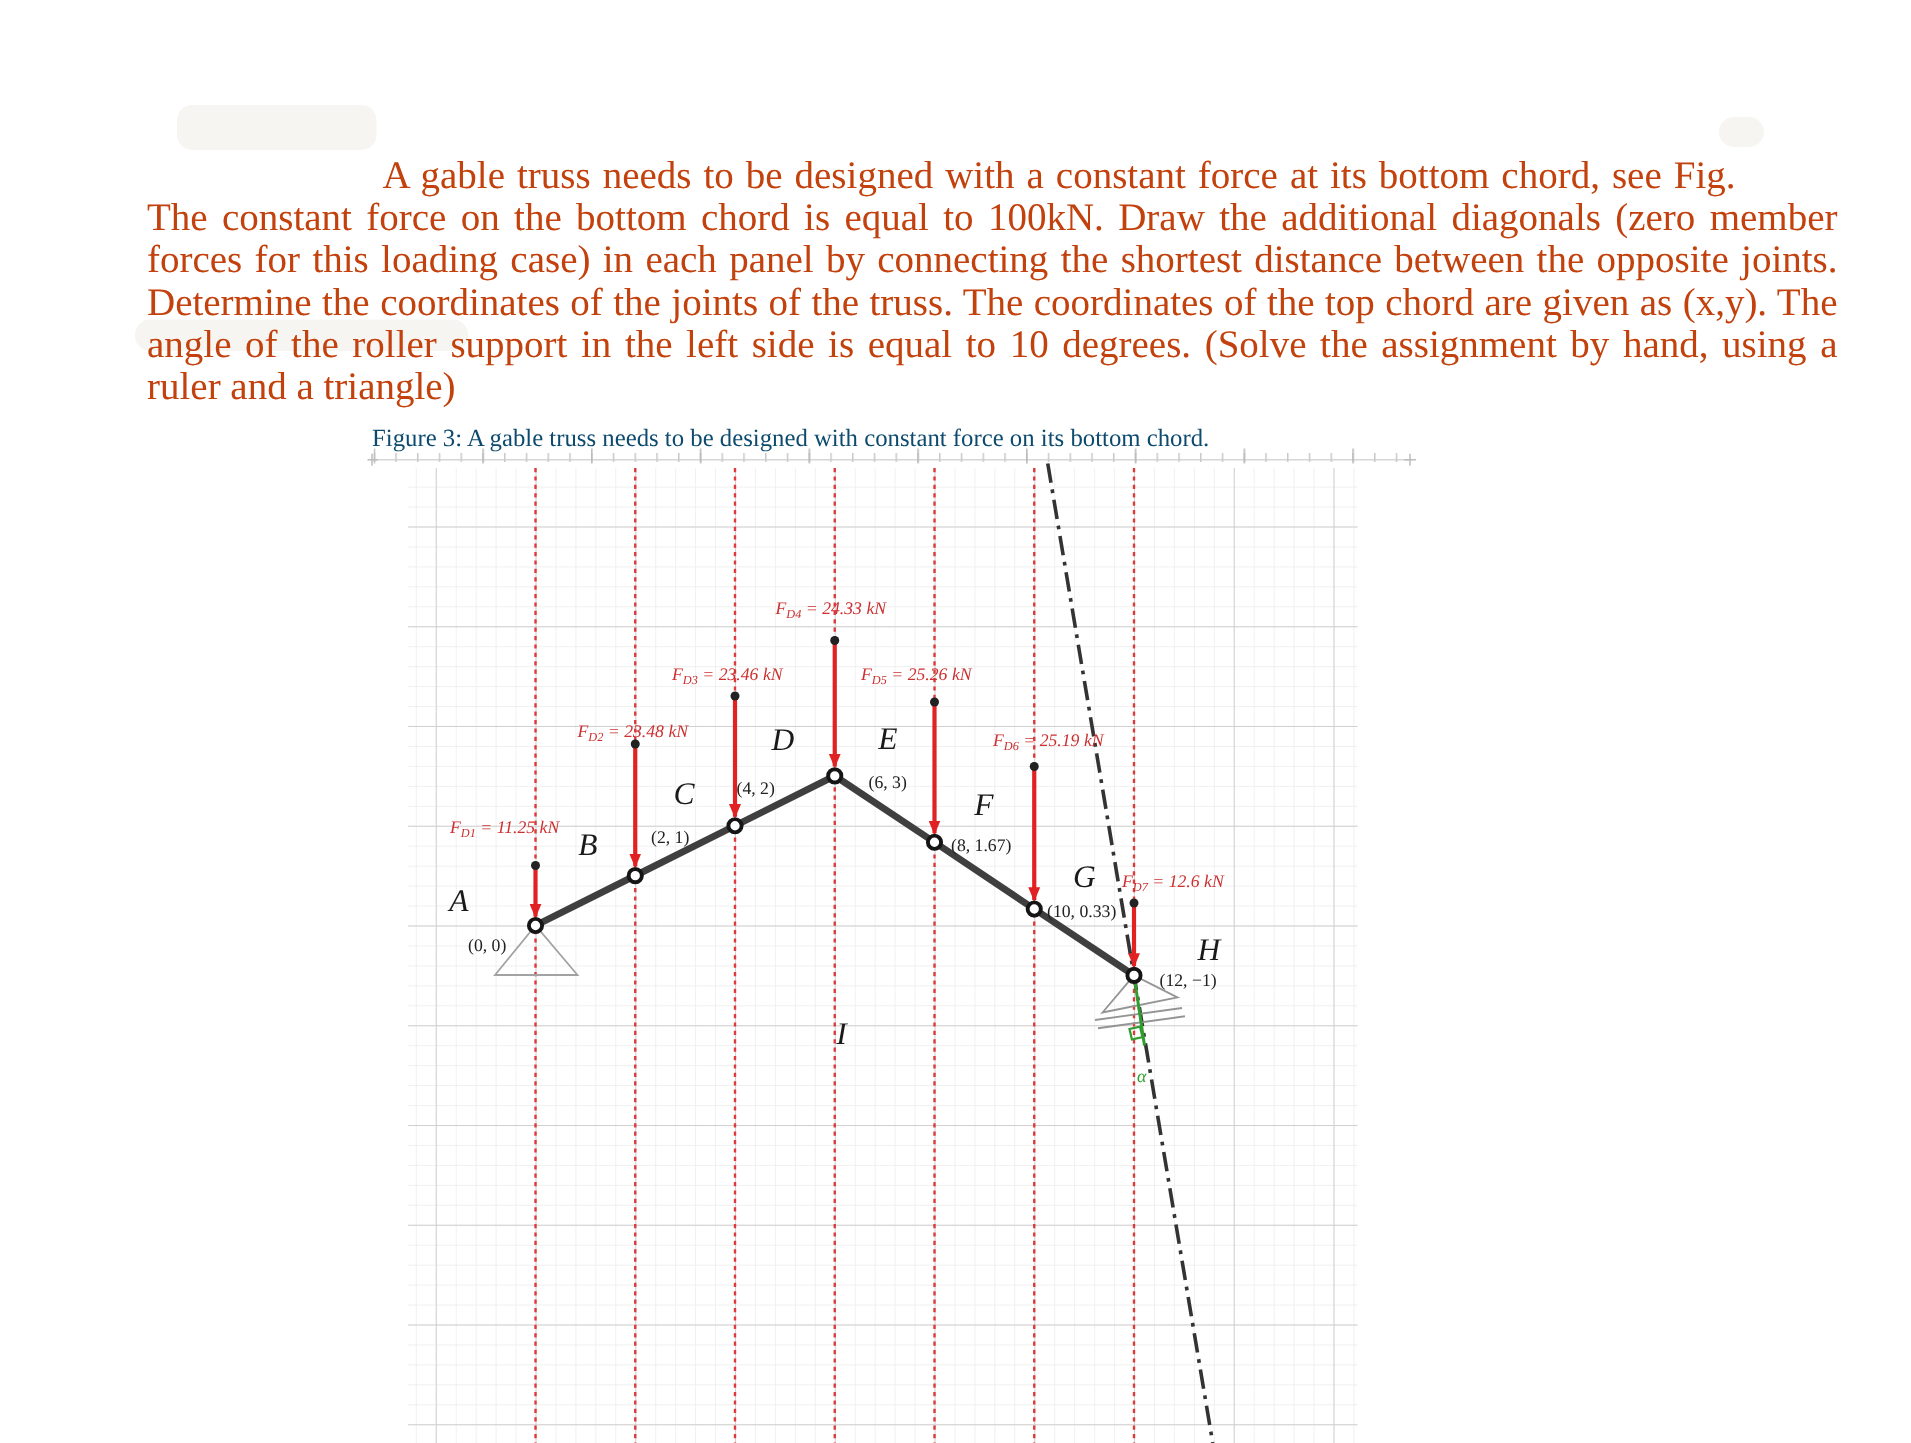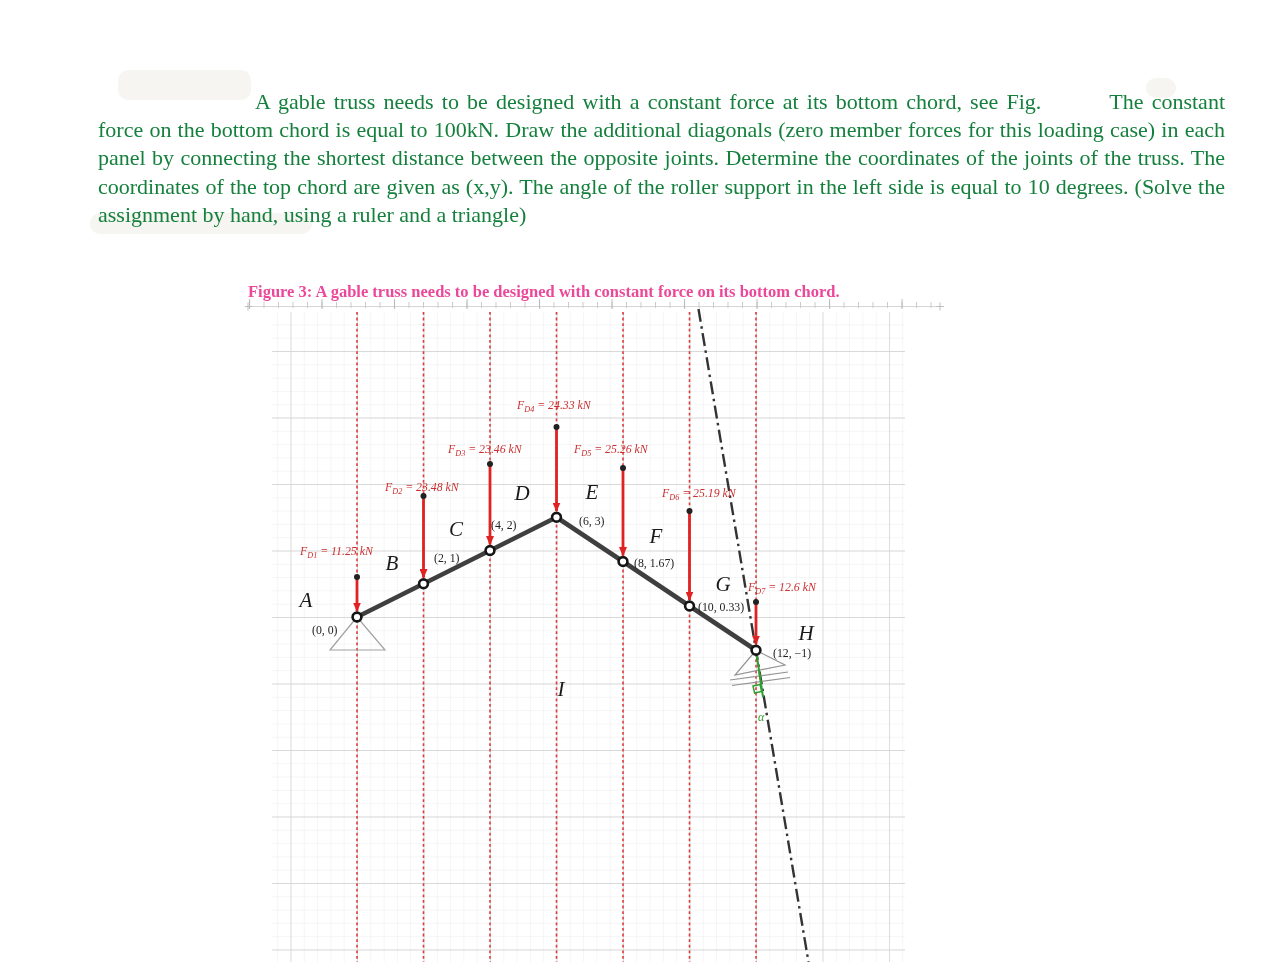--- a/index.html
+++ b/index.html
@@ -1,27 +1,27 @@
 <!DOCTYPE html>
 <html><head>
 <meta charset="utf-8">
 <style>
   html,body{margin:0;padding:0;background:#ffffff;}
   body{width:1274px;height:962px;position:relative;overflow:hidden;
        font-family:"Liberation Serif","DejaVu Serif",serif;color:#1a1a1a;}
 
   .redaction{position:absolute;background:#f6f5f2;border-radius:10px;}
 
-  #problem-text{position:absolute;left:98px;top:66px;width:1127px;
-    font-size:22px;line-height:28.2px;text-align:justify;color:#15803d;}
+  #problem-text{position:absolute;left:98px;top:77px;width:1127px;
+    font-size:26px;line-height:28.2px;text-align:justify;color:#c2410c;}
   .indent{display:inline-block;width:157px;height:1px;}
   .fig-gap{display:inline-block;width:68px;height:1px;}
 
   #figure-caption{position:absolute;left:248px;top:282px;width:690px;
-    font-size:16.5px;color:#ec4899;white-space:nowrap;font-weight:bold;}
+    font-size:16.5px;color:#0c4a6e;white-space:nowrap;}
 
   #figure-svg{position:absolute;left:245px;top:296px;}
 
   text{font-family:"Liberation Serif","DejaVu Serif",serif;}
   .region-letter{font-size:21px;font-style:italic;fill:#1a1a1a;}
   .coord-label{font-size:11.8px;fill:#222;}
   .force-label{font-size:11.8px;fill:#cc3030;font-style:italic;}
   .force-sub{font-size:8.2px;}
   .alpha-label{font-size:12px;font-style:italic;fill:#2f9e2f;}
 </style>

